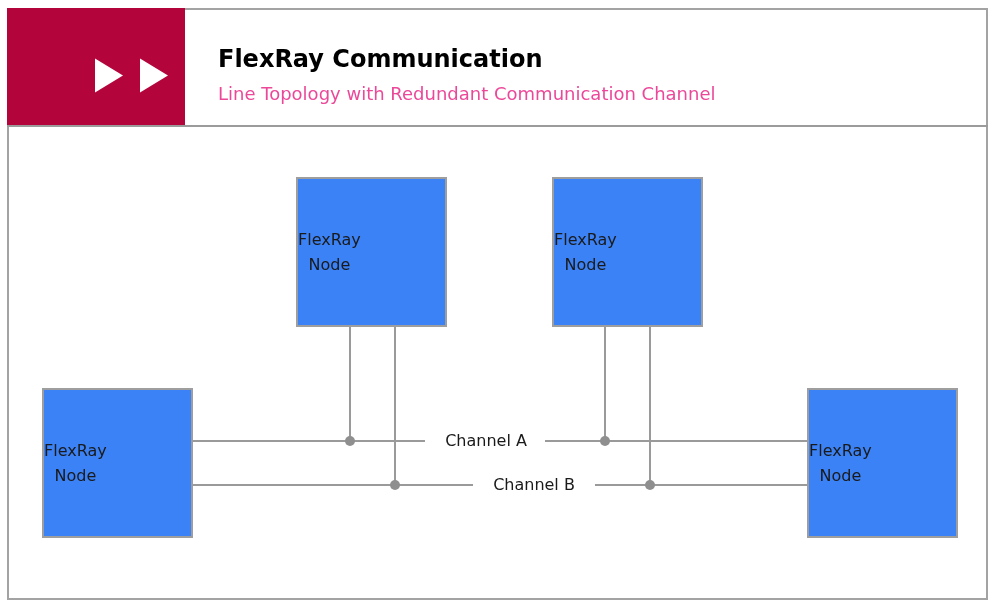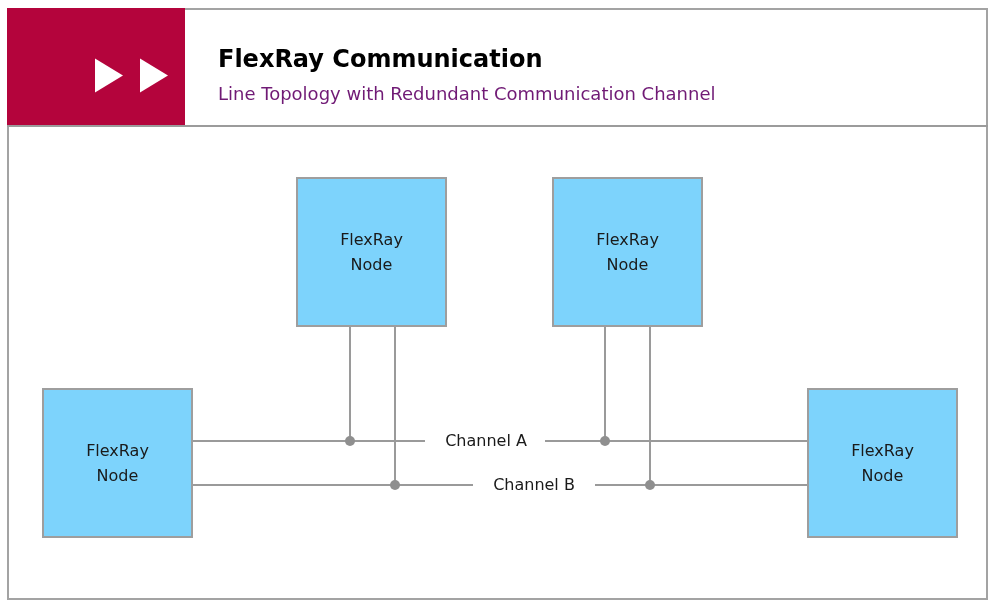--- a/index.html
+++ b/index.html
@@ -56,35 +56,35 @@
     font-size: 24px;
     font-weight: bold;
     color: #000000;
     line-height: 22px;
     margin-bottom: 13px;
     white-space: nowrap;
   }
   .subtitle {
     font-size: 18px;
     font-weight: normal;
-    color: #701a75;
+    color: #ec4899;
     line-height: 22px;
     white-space: nowrap;
   }
   
   .node {
     position: absolute;
     width: 151px;
     height: 150px;
-    background: #7dd3fc;
+    background: #3b82f6;
     border: 2px solid #9e9e9e;
     box-sizing: border-box;
     display: flex;
     align-items: center;
-    justify-content: center;
+    justify-content: flex-start;
   }
   .node-label {
     font-size: 16px;
     line-height: 25px;
     color: #1a1a1a;
     text-align: center;
     white-space: pre-line;
   }
   .node-top-left  { left: 287px; top: 167px; }
   .node-top-right { left: 543px; top: 167px; }

